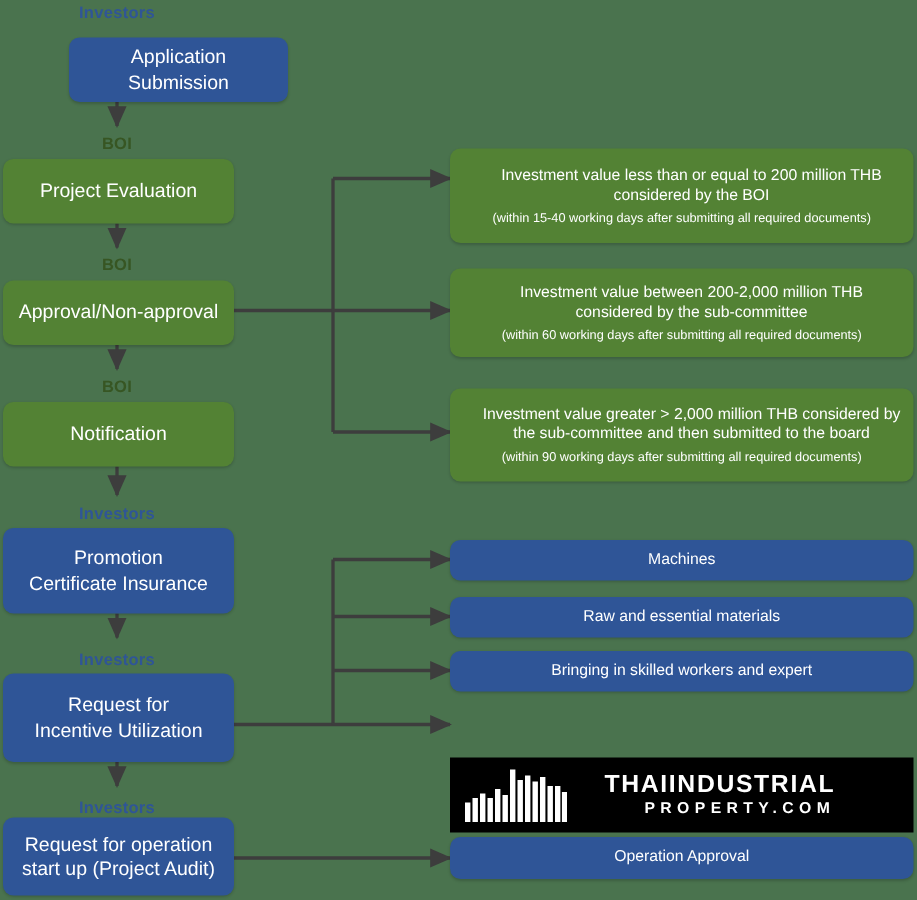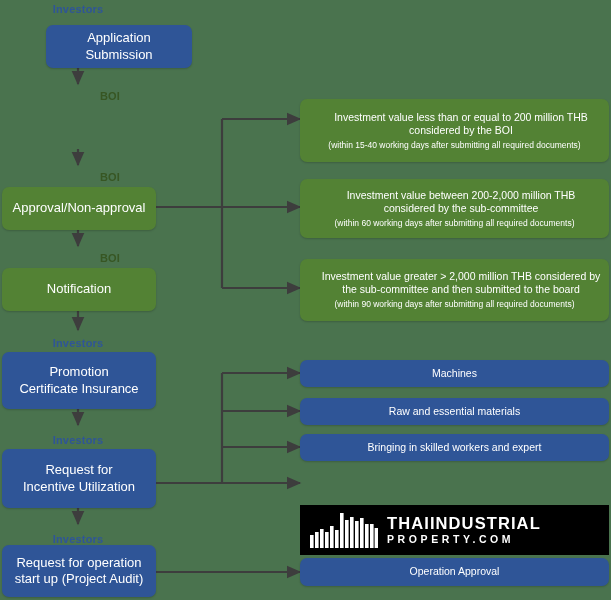--- a/index.html
+++ b/index.html
@@ -64,31 +64,32 @@
   
   .caption {
     position: absolute;
     font-size: 11px;
     font-weight: bold;
     letter-spacing: .2px;
     text-align: center;
     white-space: nowrap;
   }
   .caption.investors { color: #2f5597; }
-  .caption.boi       { color: #375623; padding-left: 32px; }
+  .caption.boi       { color: #375623; }
 
   
   #logo {
     position: absolute;
     background: #000000;
     display: flex;
     align-items: center;
-    gap: 9px;
+    gap: 25px;
     padding: 0 10px;
     box-sizing: border-box;
+    text-align: right;
   }
   #logo .mark { flex: 0 0 auto; display: block; }
   #logo .wordmark {
     display: flex;
     flex-direction: column;
     justify-content: center;
     color: #ffffff;
   }
   #logo .wm-top {
     font-size: 16.5px;
@@ -162,20 +163,23 @@
   <div class="caption investors" style="left:0; top:337px; width:156px;">Investors</div>
 
   <div class="caption investors" style="left:0; top:434px; width:156px;">Investors</div>
 
   <div class="caption investors" style="left:0; top:533px; width:156px;">Investors</div>
 
   <div class="node blue step" style="left:2px; top:25px; width:146px; height:43px;margin-left:44px;">
     <span class="txt">Application Submission</span>
   </div>
 
+  <div class="node green step" style="left:2px; top:106px; width:154px; height:43px;">
+    <span class="txt">Project Evaluation</span>
+  </div>
 
   <div class="node green step" style="left:2px; top:187px; width:154px; height:43px;">
     <span class="txt">Approval/Non-approval</span>
   </div>
 
   <div class="node green step" style="left:2px; top:268px; width:154px; height:43px;">
     <span class="txt">Notification</span>
   </div>
 
   <div class="node blue step" style="left:2px; top:352px; width:154px; height:57px;">

